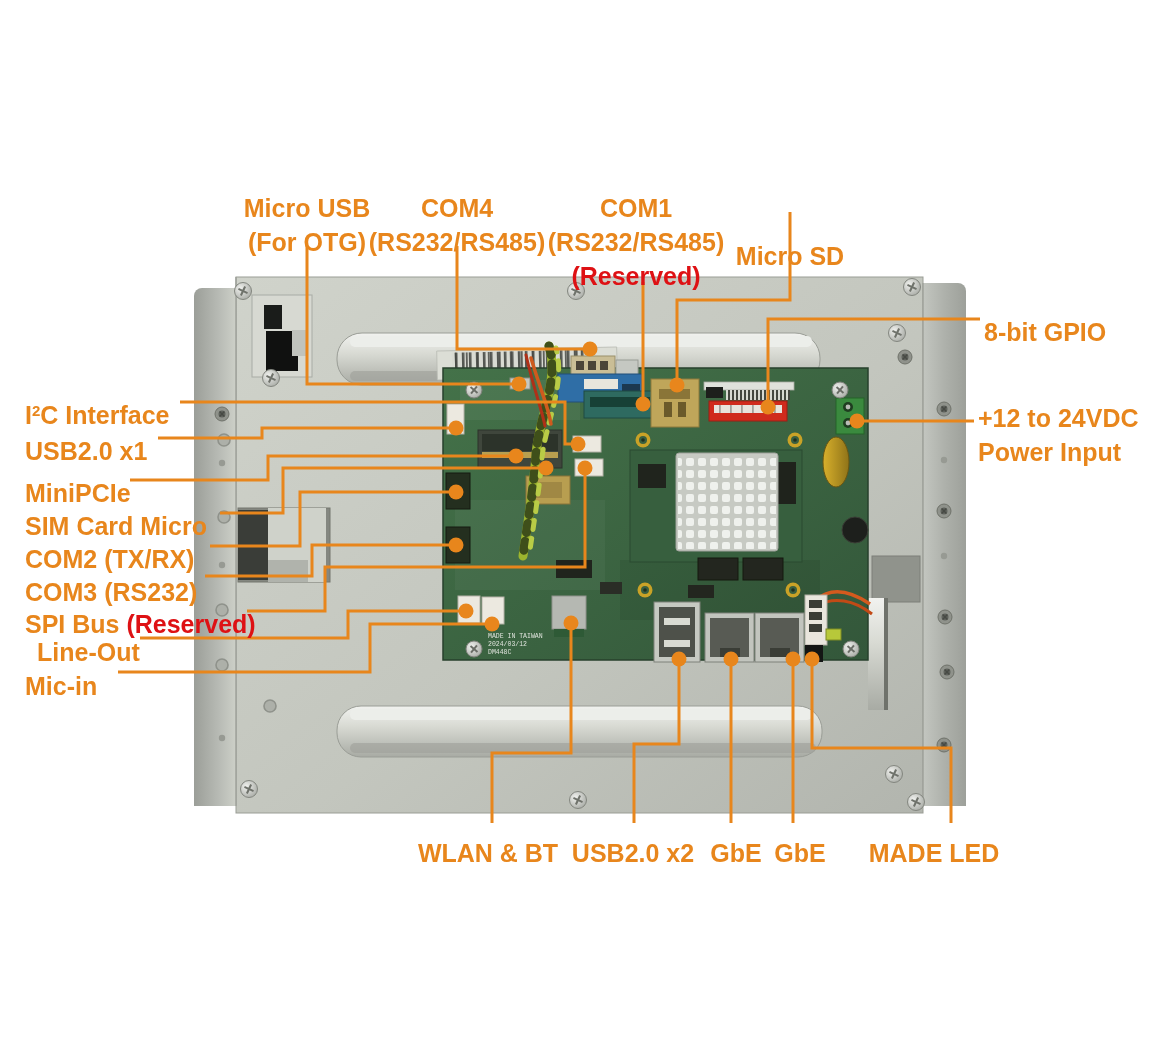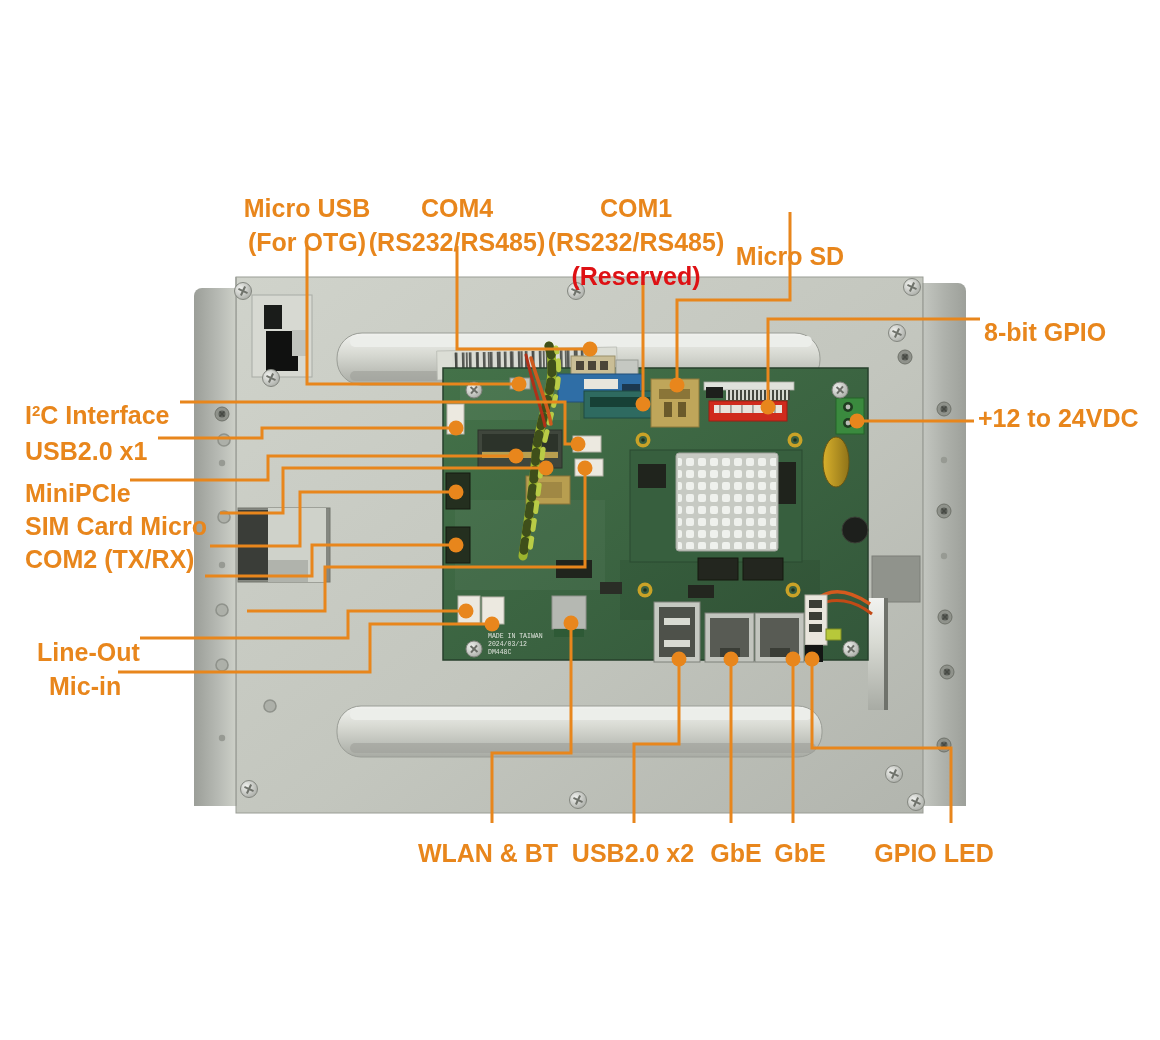--- a/index.html
+++ b/index.html
@@ -377,52 +377,59 @@
         <div><span class="red">(Reserved)</span></div>
       </div>
       <div class="label center" style="left: 790px; top: 179px; margin-top: 48px;">
         <div><span>Micro SD</span></div>
       </div>
       <div class="label" style="left: 984px; top: 303px;">
         <div><span>8-bit GPIO</span></div>
       </div>
       <div class="label" style="left: 978px; top: 389px;">
         <div><span>+12 to 24VDC</span></div>
+        <div><span>Power Input</span></div>
       </div>
       <div class="label" style="left: 25px; top: 386px;">
         <div><span>I</span><span class="sup">2</span><span>C Interface</span></div>
       </div>
       <div class="label" style="left: 25px; top: 422px;">
         <div><span>USB2.0 x1</span></div>
       </div>
       <div class="label" style="left: 25px; top: 464px;">
         <div><span>MiniPCIe</span></div>
       </div>
       <div class="label" style="left: 25px; top: 497px;">
         <div><span>SIM Card Micro</span></div>
       </div>
       <div class="label" style="left: 25px; top: 530px; text-align: center;">
         <div><span>COM2 (TX/RX)</span></div>
       </div>
+      <div class="label" style="left: 25px; top: 563px;">
+        <div><span>COM3 (RS232)</span></div>
+      </div>
+      <div class="label" style="left: 25px; top: 595px;">
+        <div><span>SPI Bus </span><span class="red">(Reserved)</span></div>
+      </div>
       <div class="label" style="left: 25px; top: 623px; margin-left: 12px;">
         <div><span>Line-Out</span></div>
       </div>
-      <div class="label" style="left: 25px; top: 657px; margin-left: 24px;">
+      <div class="label" style="left: 25px; top: 657px;">
         <div><span>Mic-in</span></div>
       </div>
       <div class="label center" style="left: 488px; top: 824px; text-align: center;">
         <div><span>WLAN &amp; BT</span></div>
       </div>
       <div class="label center" style="left: 633px; top: 824px;">
         <div><span>USB2.0 x2</span></div>
       </div>
       <div class="label center" style="left: 736px; top: 824px;">
         <div><span>GbE</span></div>
       </div>
       <div class="label center" style="left: 800px; top: 824px;">
         <div><span>GbE</span></div>
       </div>
       <div class="label center" style="left: 934px; top: 824px;">
-        <div><span>GPIO LED</span></div>
+        <div><span>MADE LED</span></div>
       </div>
     </div>
 
 </div>
 
 </body></html>

